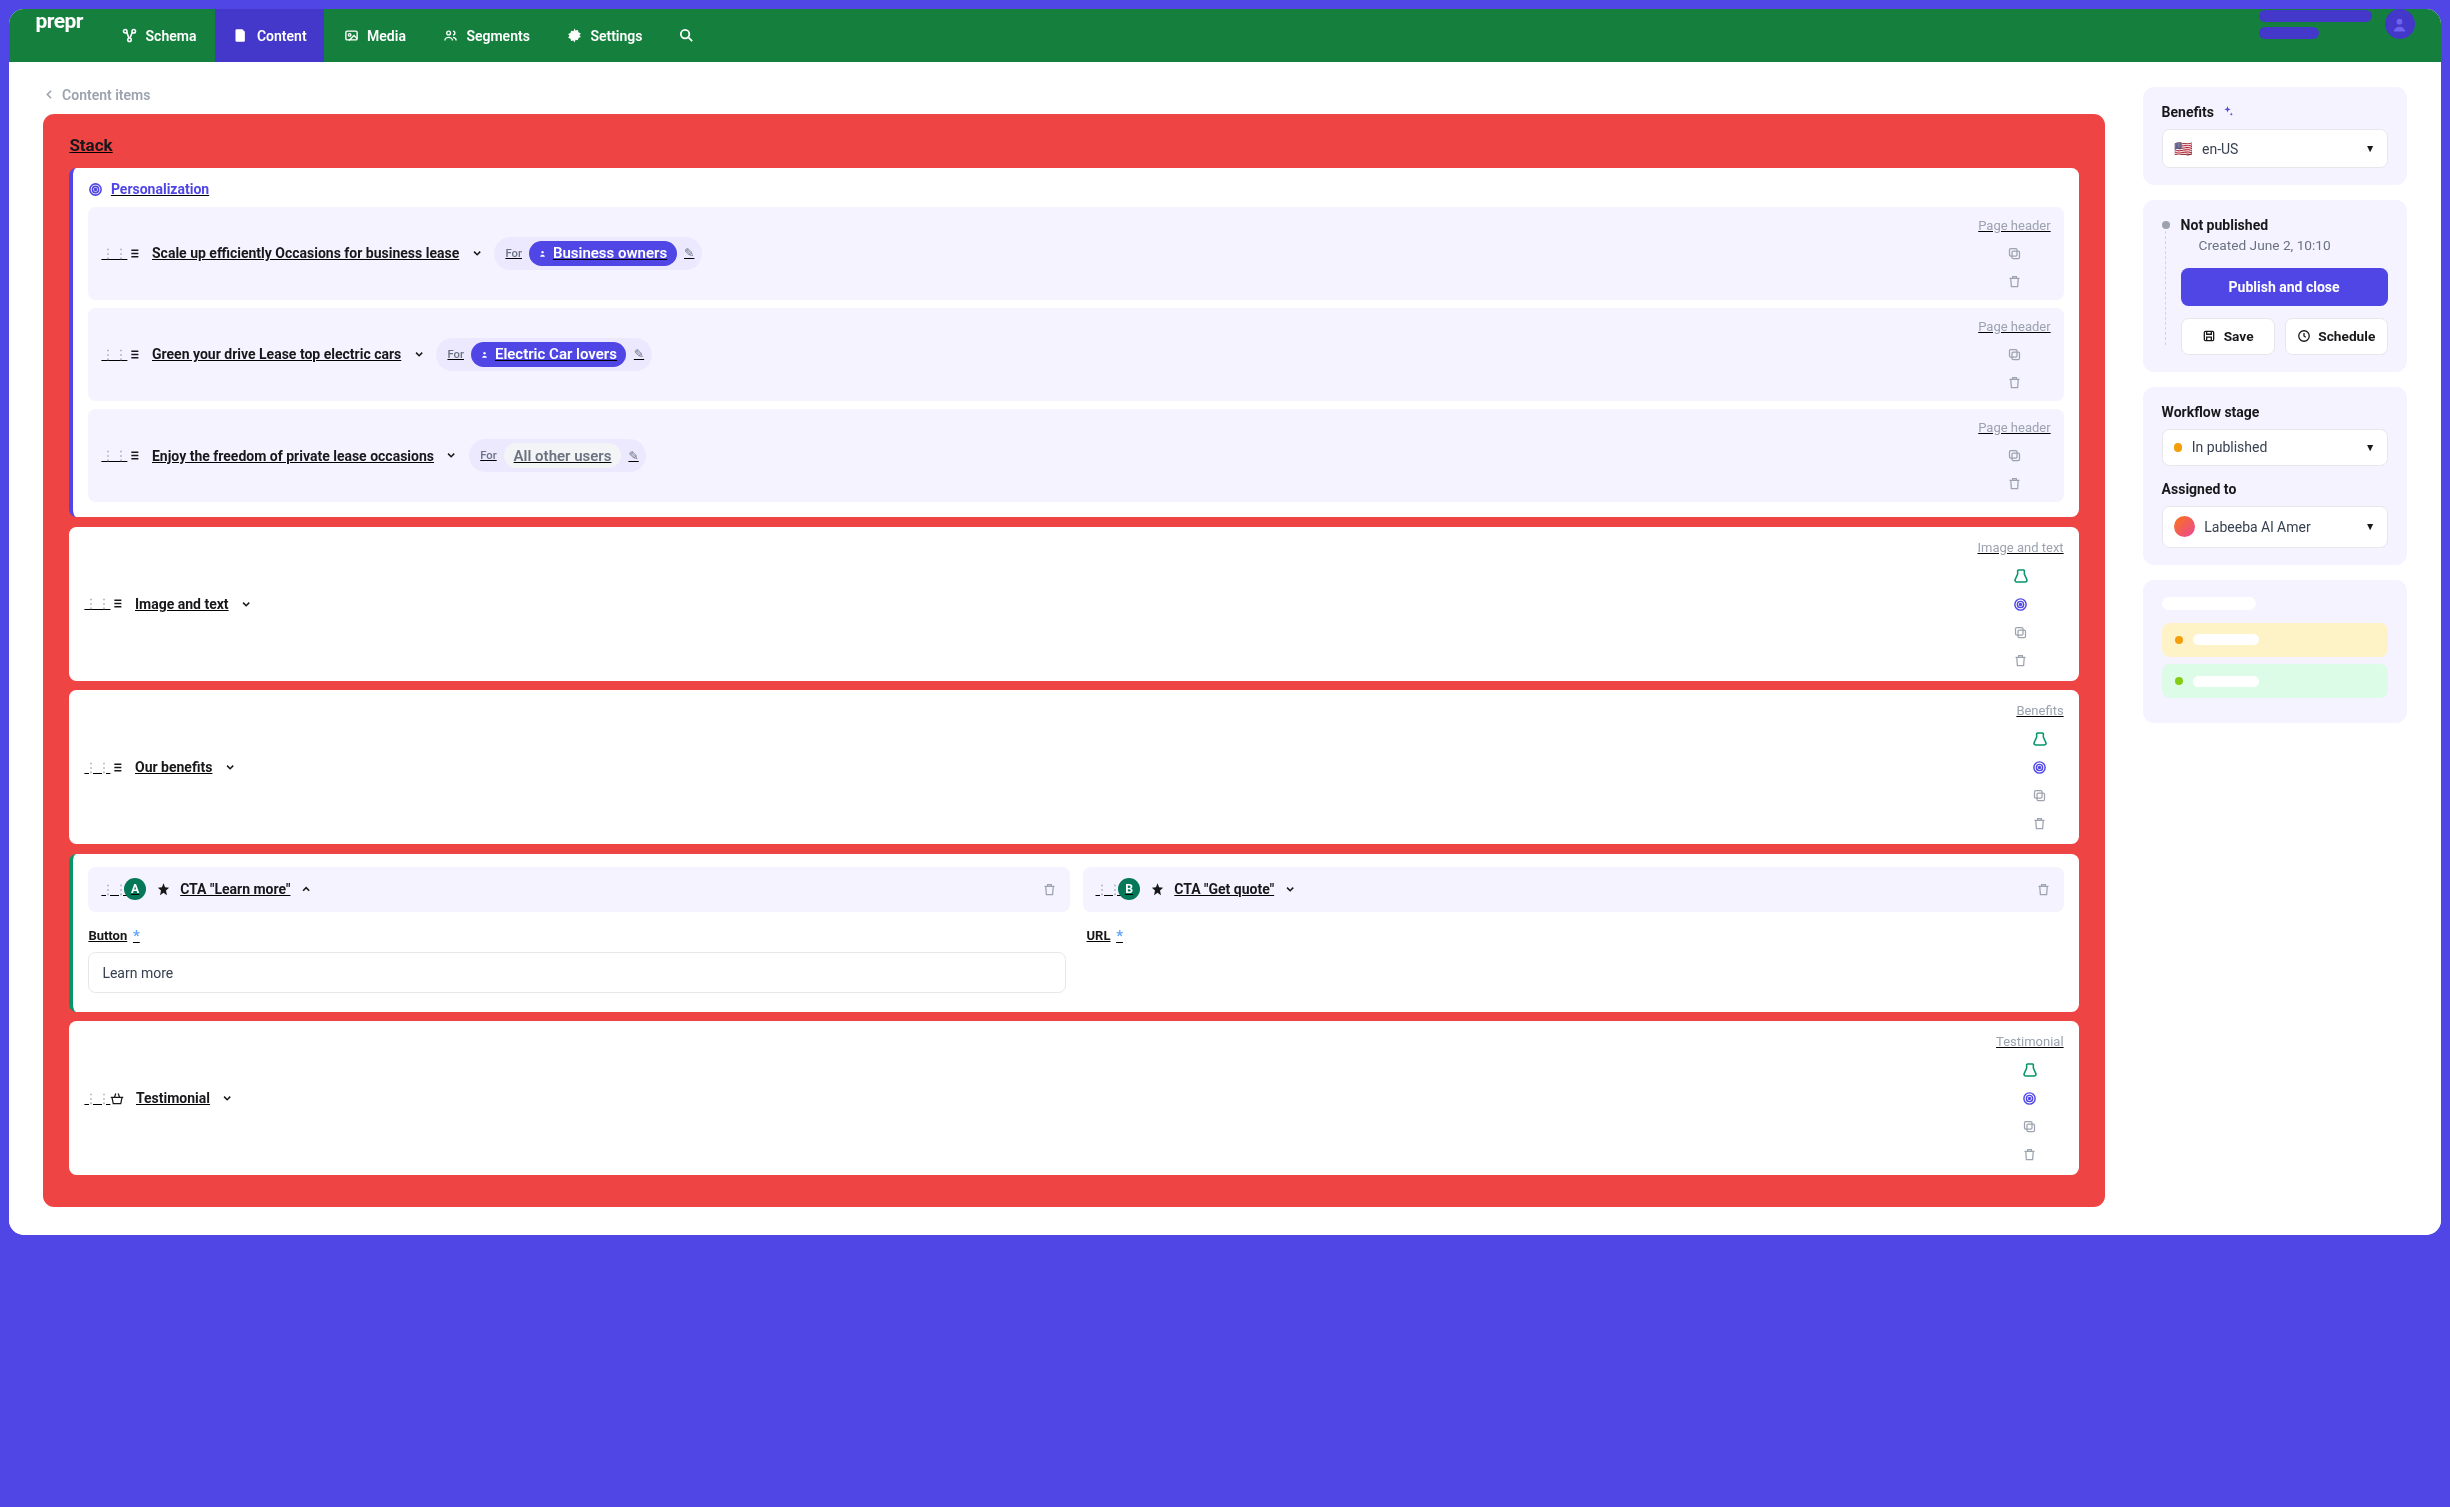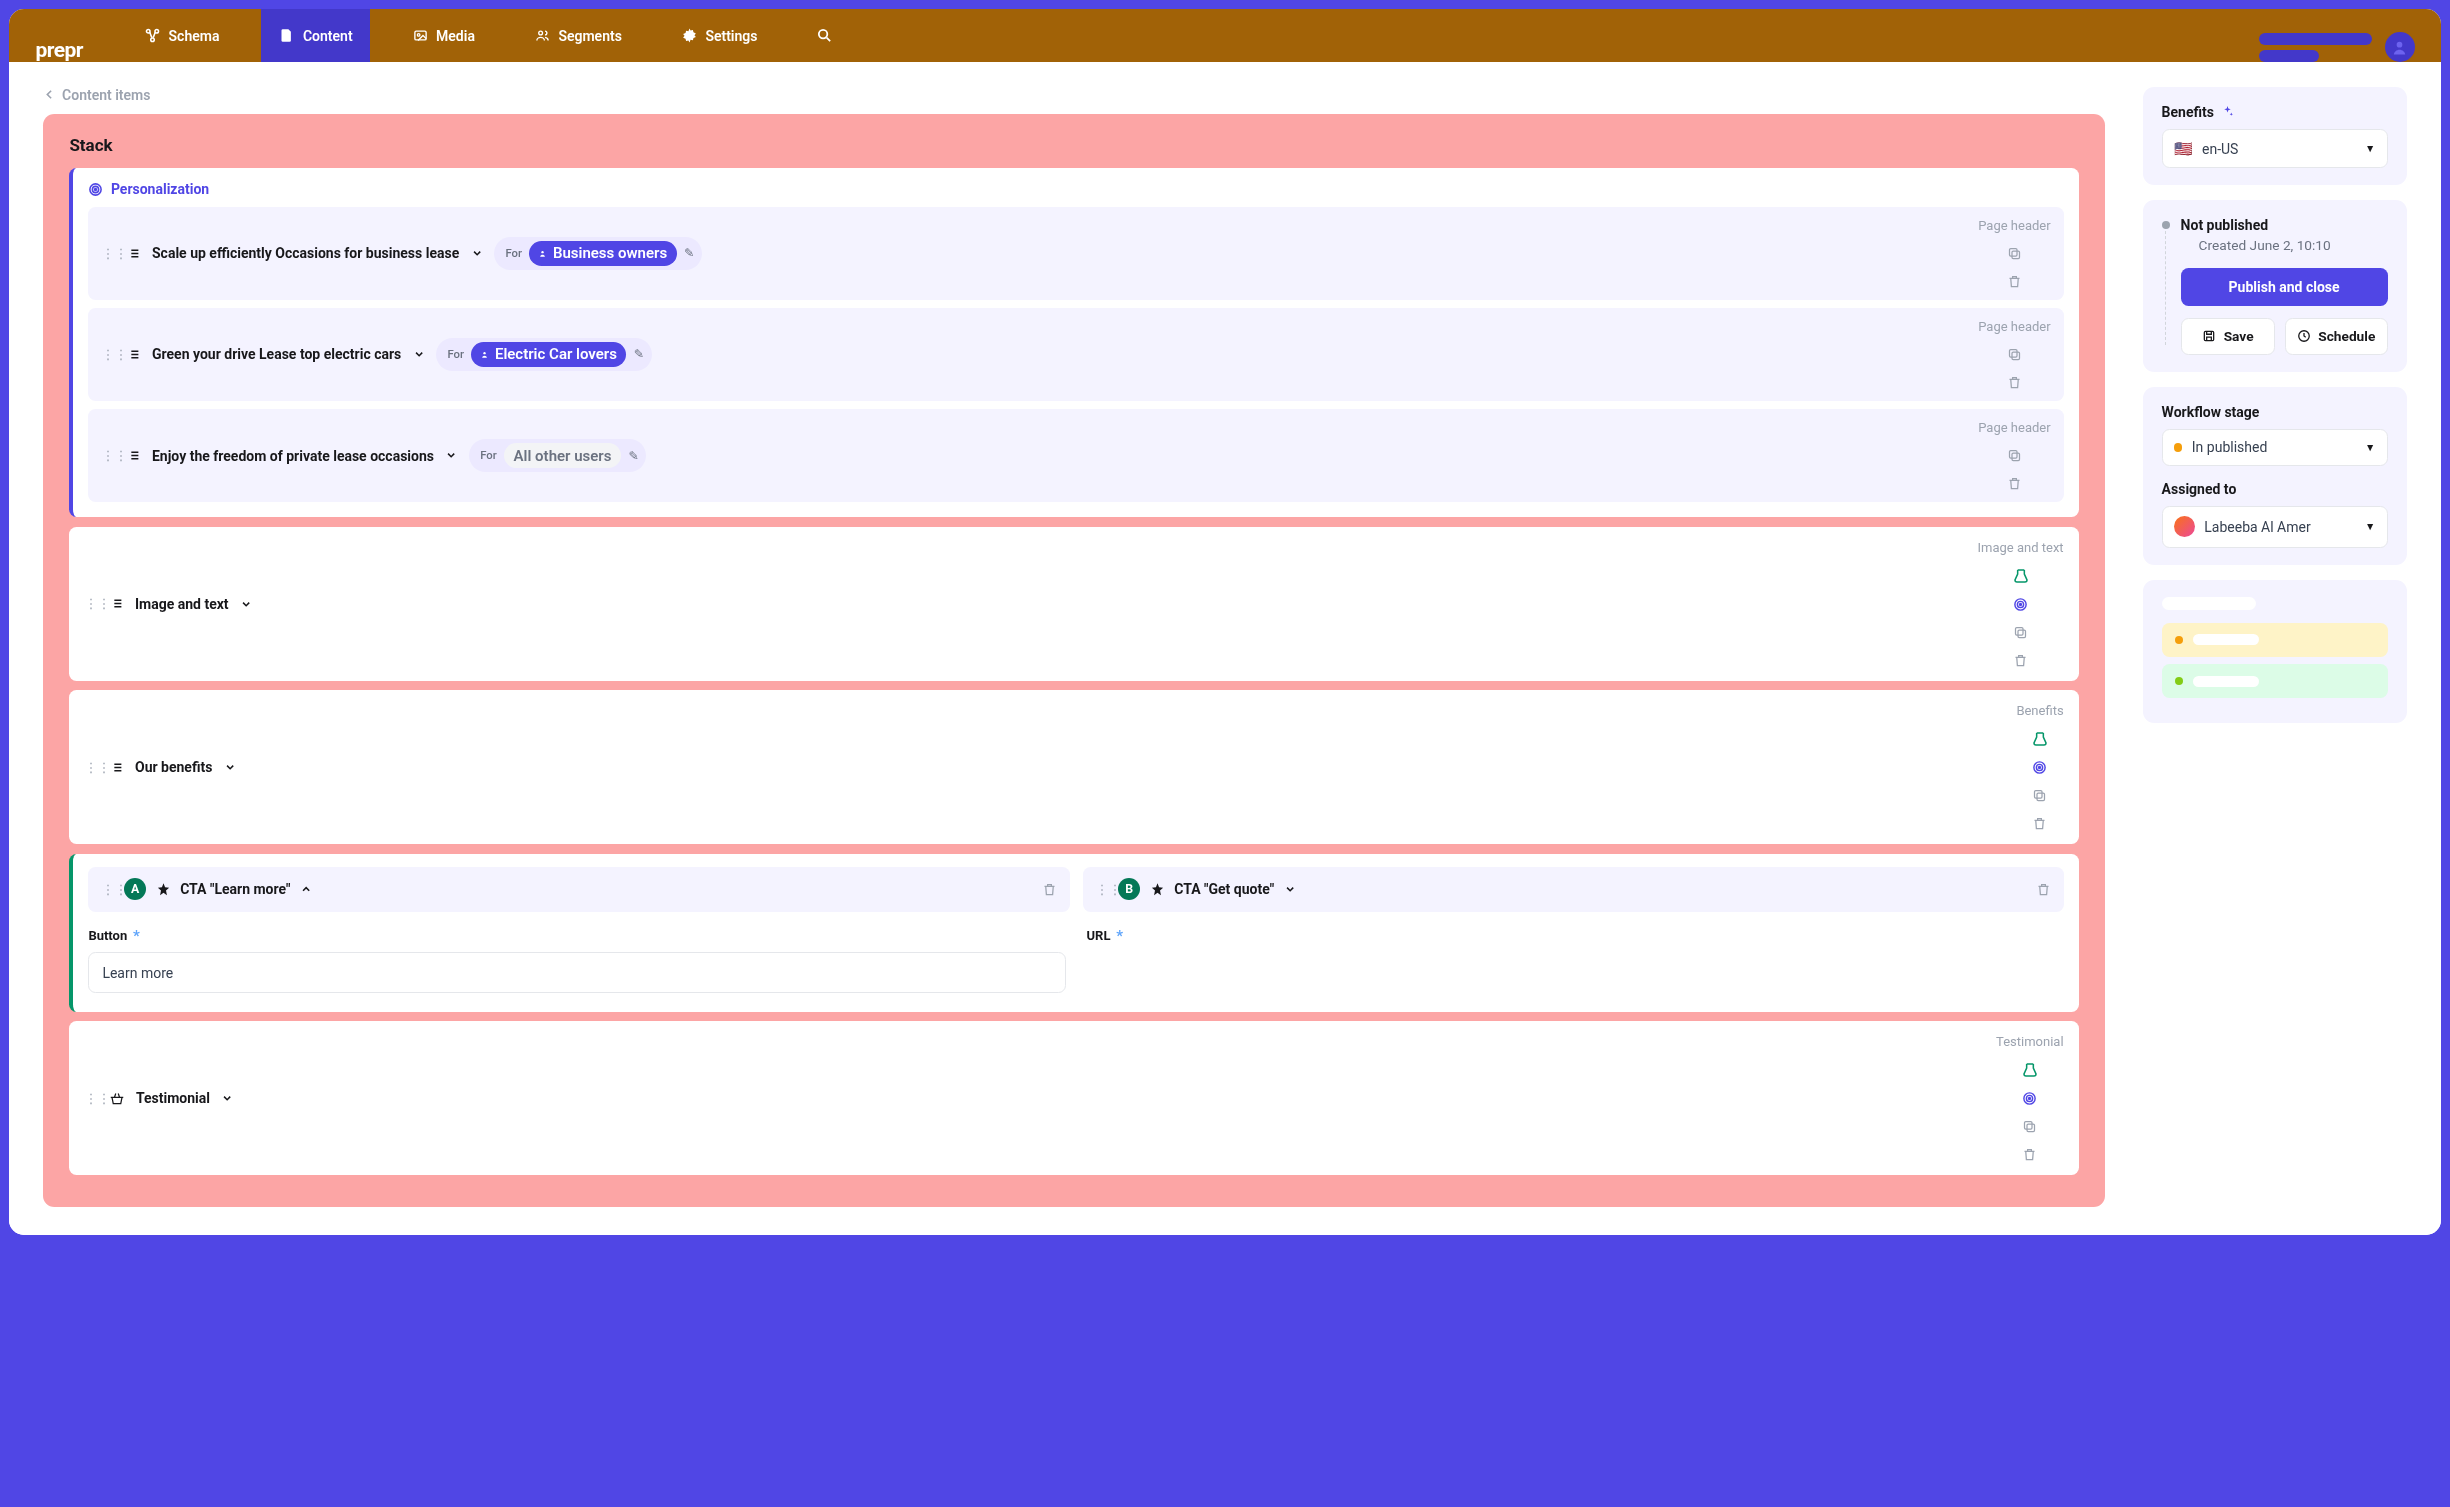--- a/index.html
+++ b/index.html
@@ -1,34 +1,34 @@
 <!DOCTYPE html>
 <html style="font-size:15px"><head>
 <meta charset="utf-8">
 <style>
 * { margin: 0; padding: 0; box-sizing: border-box; font-family: -apple-system, BlinkMacSystemFont, 'Segoe UI', Roboto, sans-serif; }
 body { background: #5046e5; padding: 9.4px; }
 .app { background: #fff; border-radius: 15px; overflow: hidden; }
-.topbar { background: #a16207; height: 53px; display: flex; align-items: flex-end; padding: 0 26px; gap: 25px; }
+.topbar { background: #15803d; height: 53px; display: flex; align-items: flex-start; padding: 0 26px; gap: 2px; }
 .logo { color: #fff; font-weight: 700; font-size: 21px; letter-spacing: -0.5px; margin-right: 19px; }
 .nav-item { display: flex; align-items: center; gap: 7.5px; padding: 0 17px; height: 53px; color: #fff; font-weight: 600; font-size: 14px; cursor: pointer; }
 .nav-item.active { background: #4338ca; }
 .nav-icon { width: 17px; height: 17px; display: inline-flex; align-items: center; justify-content: center; }
 .topbar-right { margin-left: auto; display: flex; align-items: center; gap: 13px; }
 .pill { background: #4338ca; border-radius: 7.5px; }
 .pill.lg { width: 113px; height: 11.3px; }
 .pill.sm { width: 60px; height: 11.3px; margin-top: 5.7px; }
 .avatar-top { width: 30px; height: 30px; border-radius: 50%; background: #4338ca; display: flex; align-items: center; justify-content: center; }
 .content-area { display: flex; gap: 38px; padding: 24.5px 34px 28px; background: #fff; }
 .main-col { flex: 1; min-width: 0; }
 .breadcrumb { display: flex; align-items: center; gap: 5.7px; color: #9ca3af; font-weight: 600; font-size: 14px; margin-bottom: 11.3px; cursor: pointer; }
 .page-title { display: flex; align-items: baseline; gap: 9.4px; margin-bottom: 21px; }
 .page-title h1 { font-size: 26px; font-weight: 800; color: #18181b; }
 .page-title .subtitle { color: #9ca3af; font-size: 14px; font-weight: 500; }
-.stack-card { background: #fca5a5; border-radius: 11.3px; padding: 21px 26px 22.6px; }
+.stack-card { background: #ef4444; border-radius: 11.3px; padding: 21px 26px 22.6px; text-decoration: underline; }
 .stack-label { font-size: 17px; font-weight: 700; color: #18181b; margin-bottom: 13px; }
 .block { background: #fff; border-radius: 7.5px; margin-bottom: 9.4px; }
 .block-header { display: flex; align-items: center; padding: 13px 15px; gap: 11.3px; }
 .drag { color: #9ca3af; cursor: grab; font-size: 13px; width: 13px; text-align: center; }
 .block-title { font-weight: 700; color: #18181b; font-size: 14px; }
 .chev { color: #18181b; cursor: pointer; }
 .block-meta { margin-left: auto; display: flex; align-items: center; gap: 13px; color: #9ca3af; font-size: 13px; flex-direction: column; }
 .block-type { color: #9ca3af; font-size: 13px; }
 .ia { cursor: pointer; color: #9ca3af; display: inline-flex; }
 .ia.green { color: #059669; }

